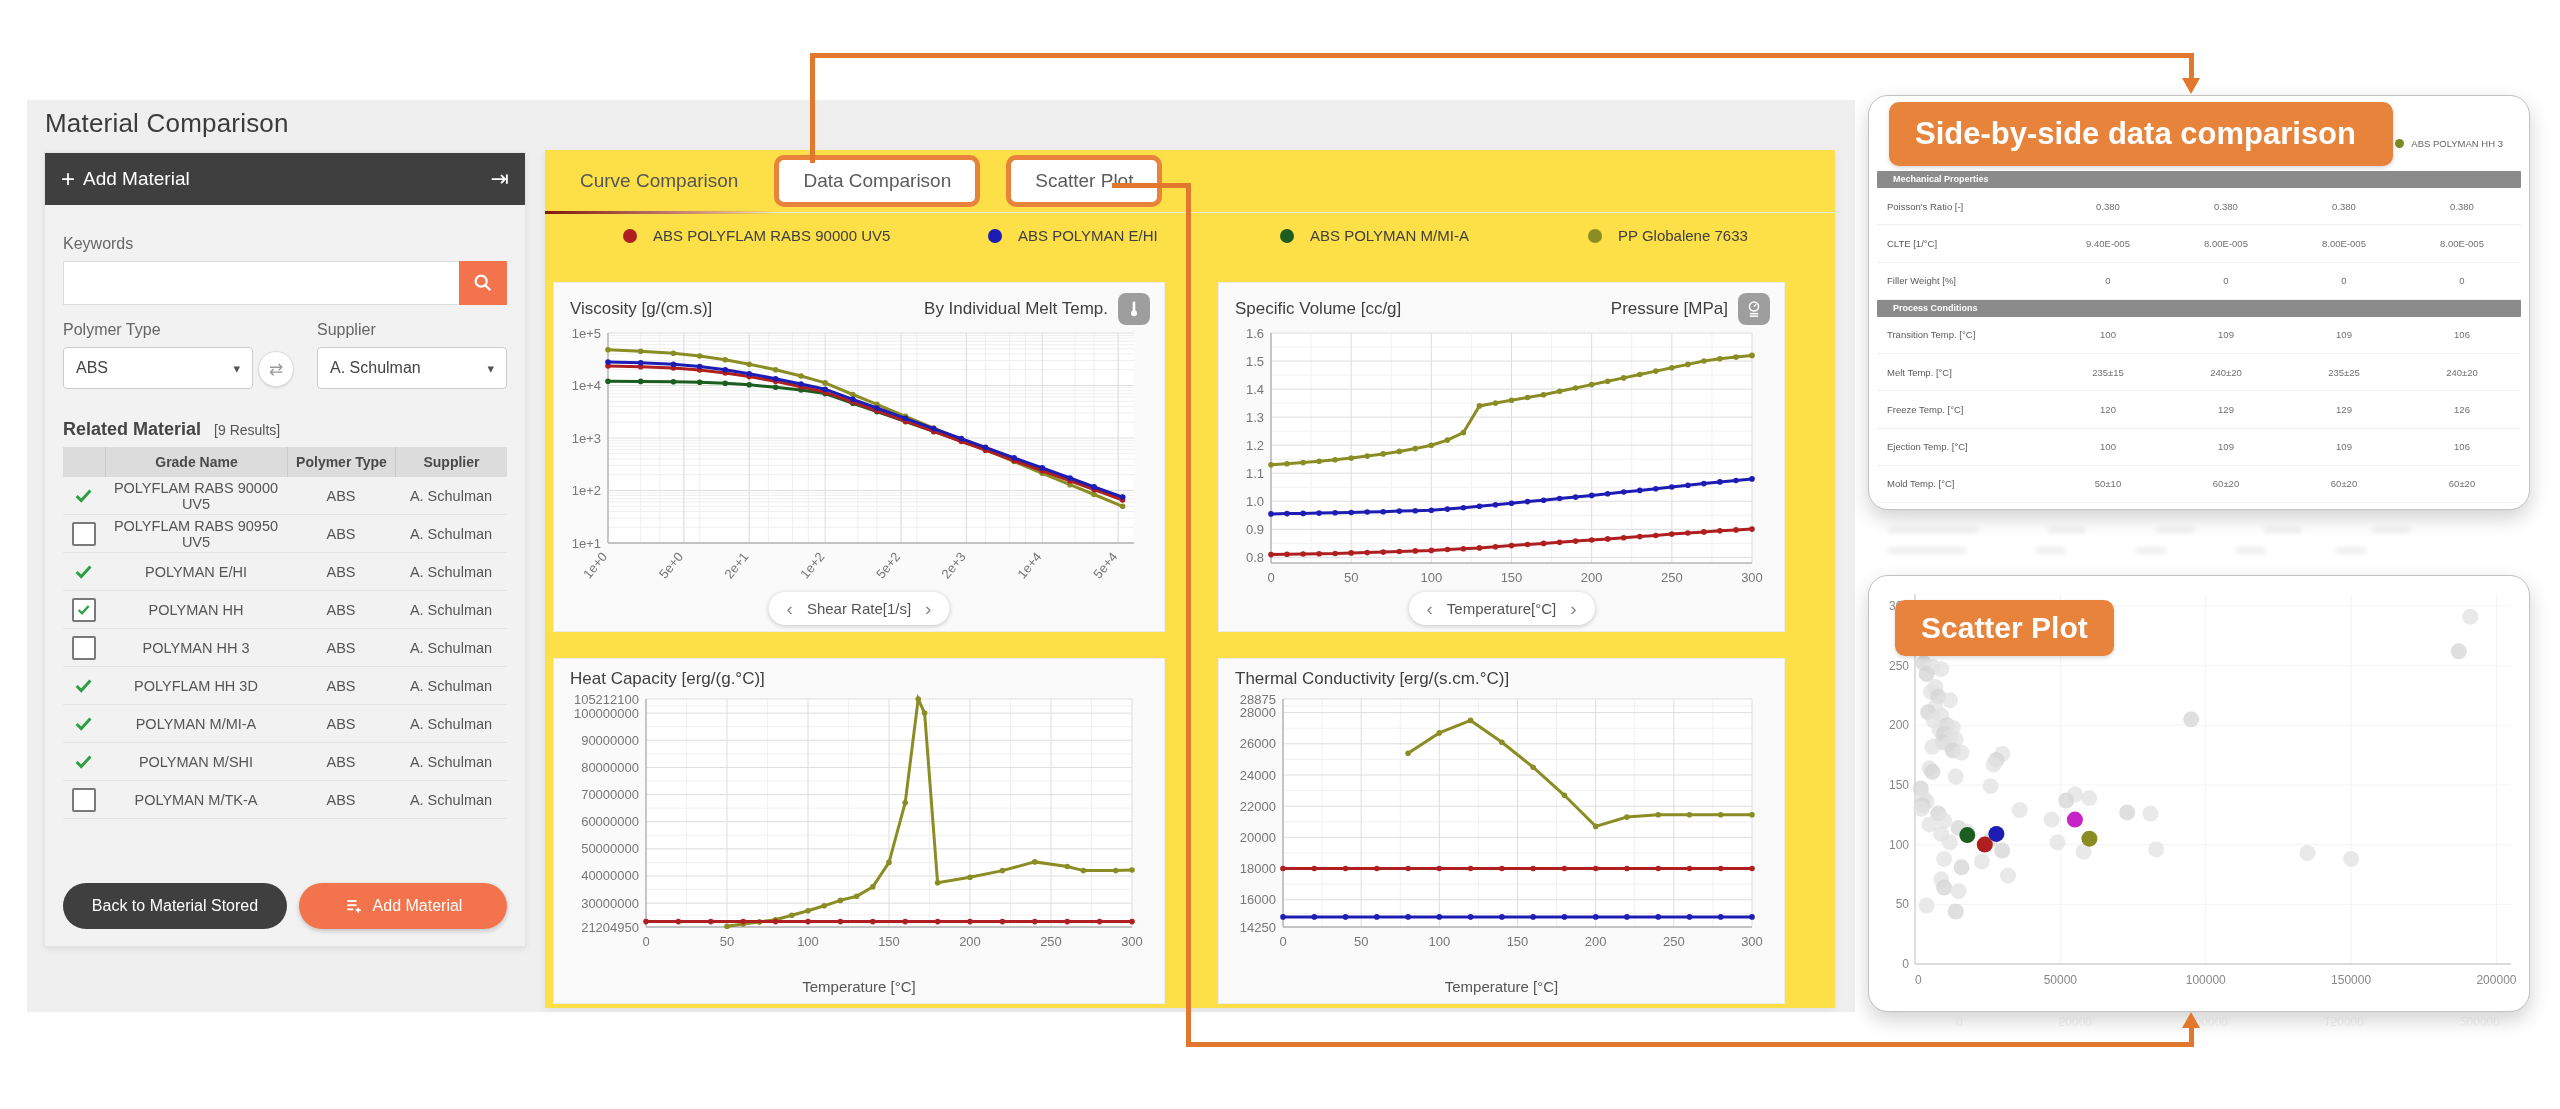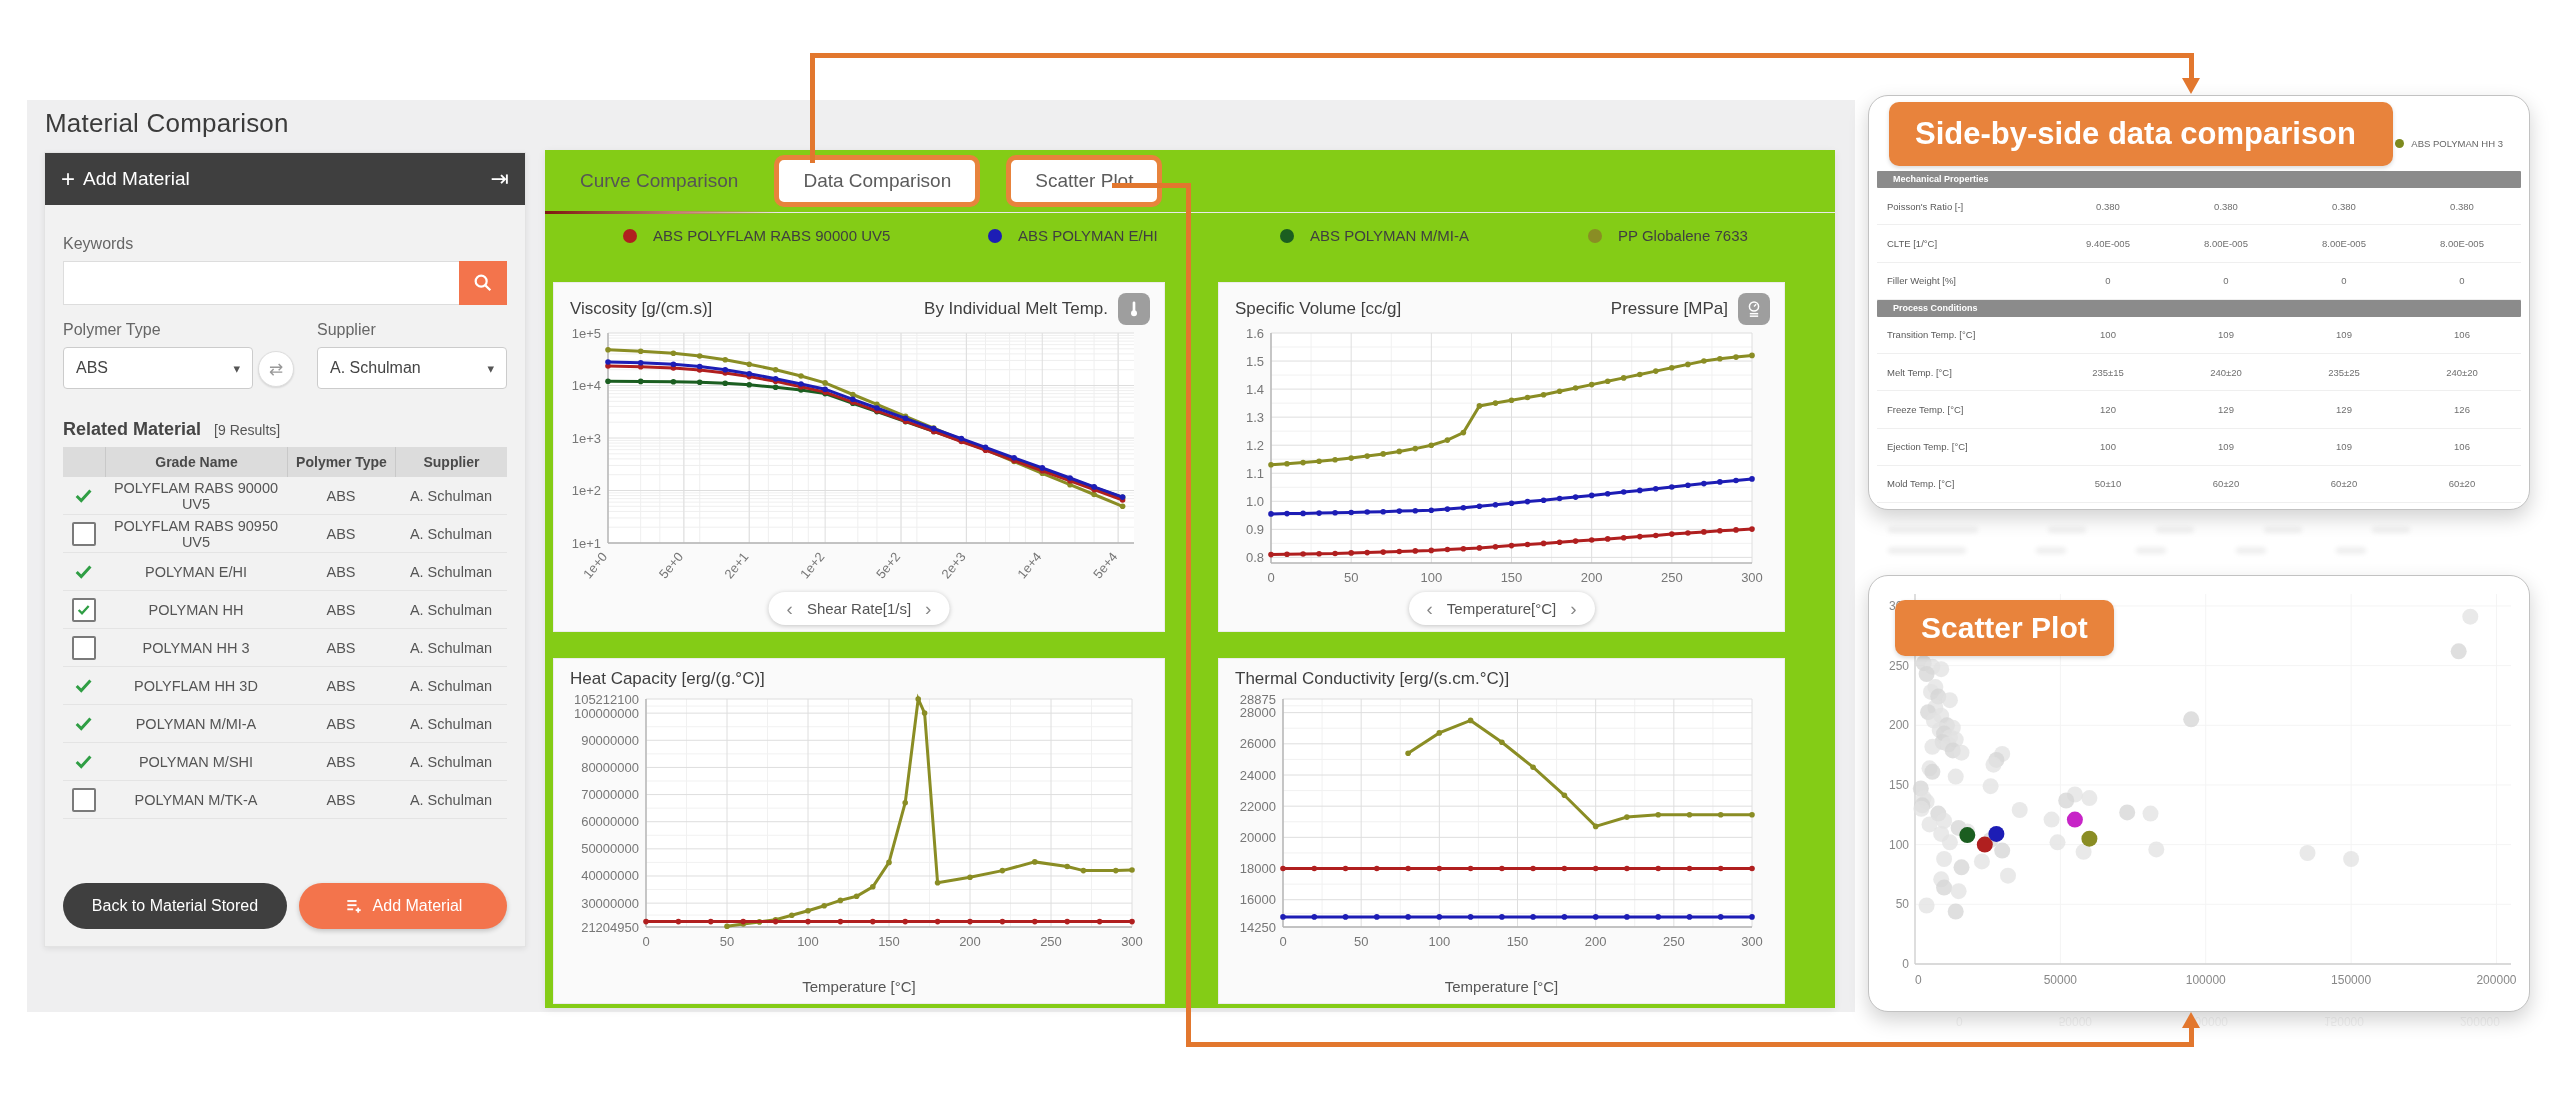--- a/index.html
+++ b/index.html
@@ -27,21 +27,21 @@
   .mtable .hrow span{text-align:center;border-left:1px solid #c9c9c9;line-height:30px;}
   .mtable .hrow span:first-child{border-left:none;}
   .mrow{display:grid;grid-template-columns:42px 182px 108px 112px;height:37px;align-items:center;font-size:14.5px;color:#555;border-bottom:1px solid #e4e4e4;background:#f2f2f2;cursor:pointer;}
   .mrow .cell{text-align:center;}
   .ckwrap{display:flex;align-items:center;justify-content:center;}
   .ckbox{width:20px;height:20px;background:#fff;border:2px solid #7a7a7a;border-radius:2px;display:flex;align-items:center;justify-content:center;}
   .sb-buttons{position:absolute;left:18px;top:730px;width:444px;display:flex;justify-content:space-between;}
   .btn-dark{width:224px;height:46px;border-radius:23px;background:#3f3f3f;color:#fff;border:none;font-size:16px;cursor:pointer;font-family:inherit;}
   .btn-orange{width:208px;height:46px;border-radius:23px;background:#f3744c;color:#fff;border:none;font-size:16px;cursor:pointer;display:flex;align-items:center;justify-content:center;gap:9px;font-family:inherit;box-shadow:0 2px 5px rgba(0,0,0,.2);}
   
-  .main-card{position:absolute;left:518px;top:50px;width:1290px;height:858px;background:#84cc16;box-shadow:0 2px 8px rgba(0,0,0,.07);}
+  .main-card{position:absolute;left:518px;top:50px;width:1290px;height:858px;background:#fde047;box-shadow:0 2px 8px rgba(0,0,0,.07);}
   .tabs{position:relative;height:62px;display:flex;align-items:center;border-bottom:1px solid #e9e9e9;padding-left:25px;}
   .tab{font-size:19px;color:#5c5c5c;cursor:pointer;padding:0 10px;}
   .tab.active{color:#555;}
   .tab-underline{position:absolute;left:0;bottom:-2px;width:235px;height:3px;background:linear-gradient(to right,#7d190e,#c47b6f 55%,rgba(196,123,111,0));}
   .tab-callout{border:5px solid #e8833c;border-radius:10px;padding:10px 24px;margin-left:26px;background:#fff;}
   .legend-row{position:relative;height:48px;}
   .legend-item{position:absolute;top:14px;display:flex;align-items:center;gap:16px;font-size:15px;color:#3f3f3f;}
   .dot{width:14px;height:14px;border-radius:50%;}
   .chart-card{position:absolute;background:#fafafa;border:1px solid #ececec;box-sizing:border-box;}
   .chart-head{display:flex;align-items:center;justify-content:space-between;padding:10px 14px 2px 16px;}

